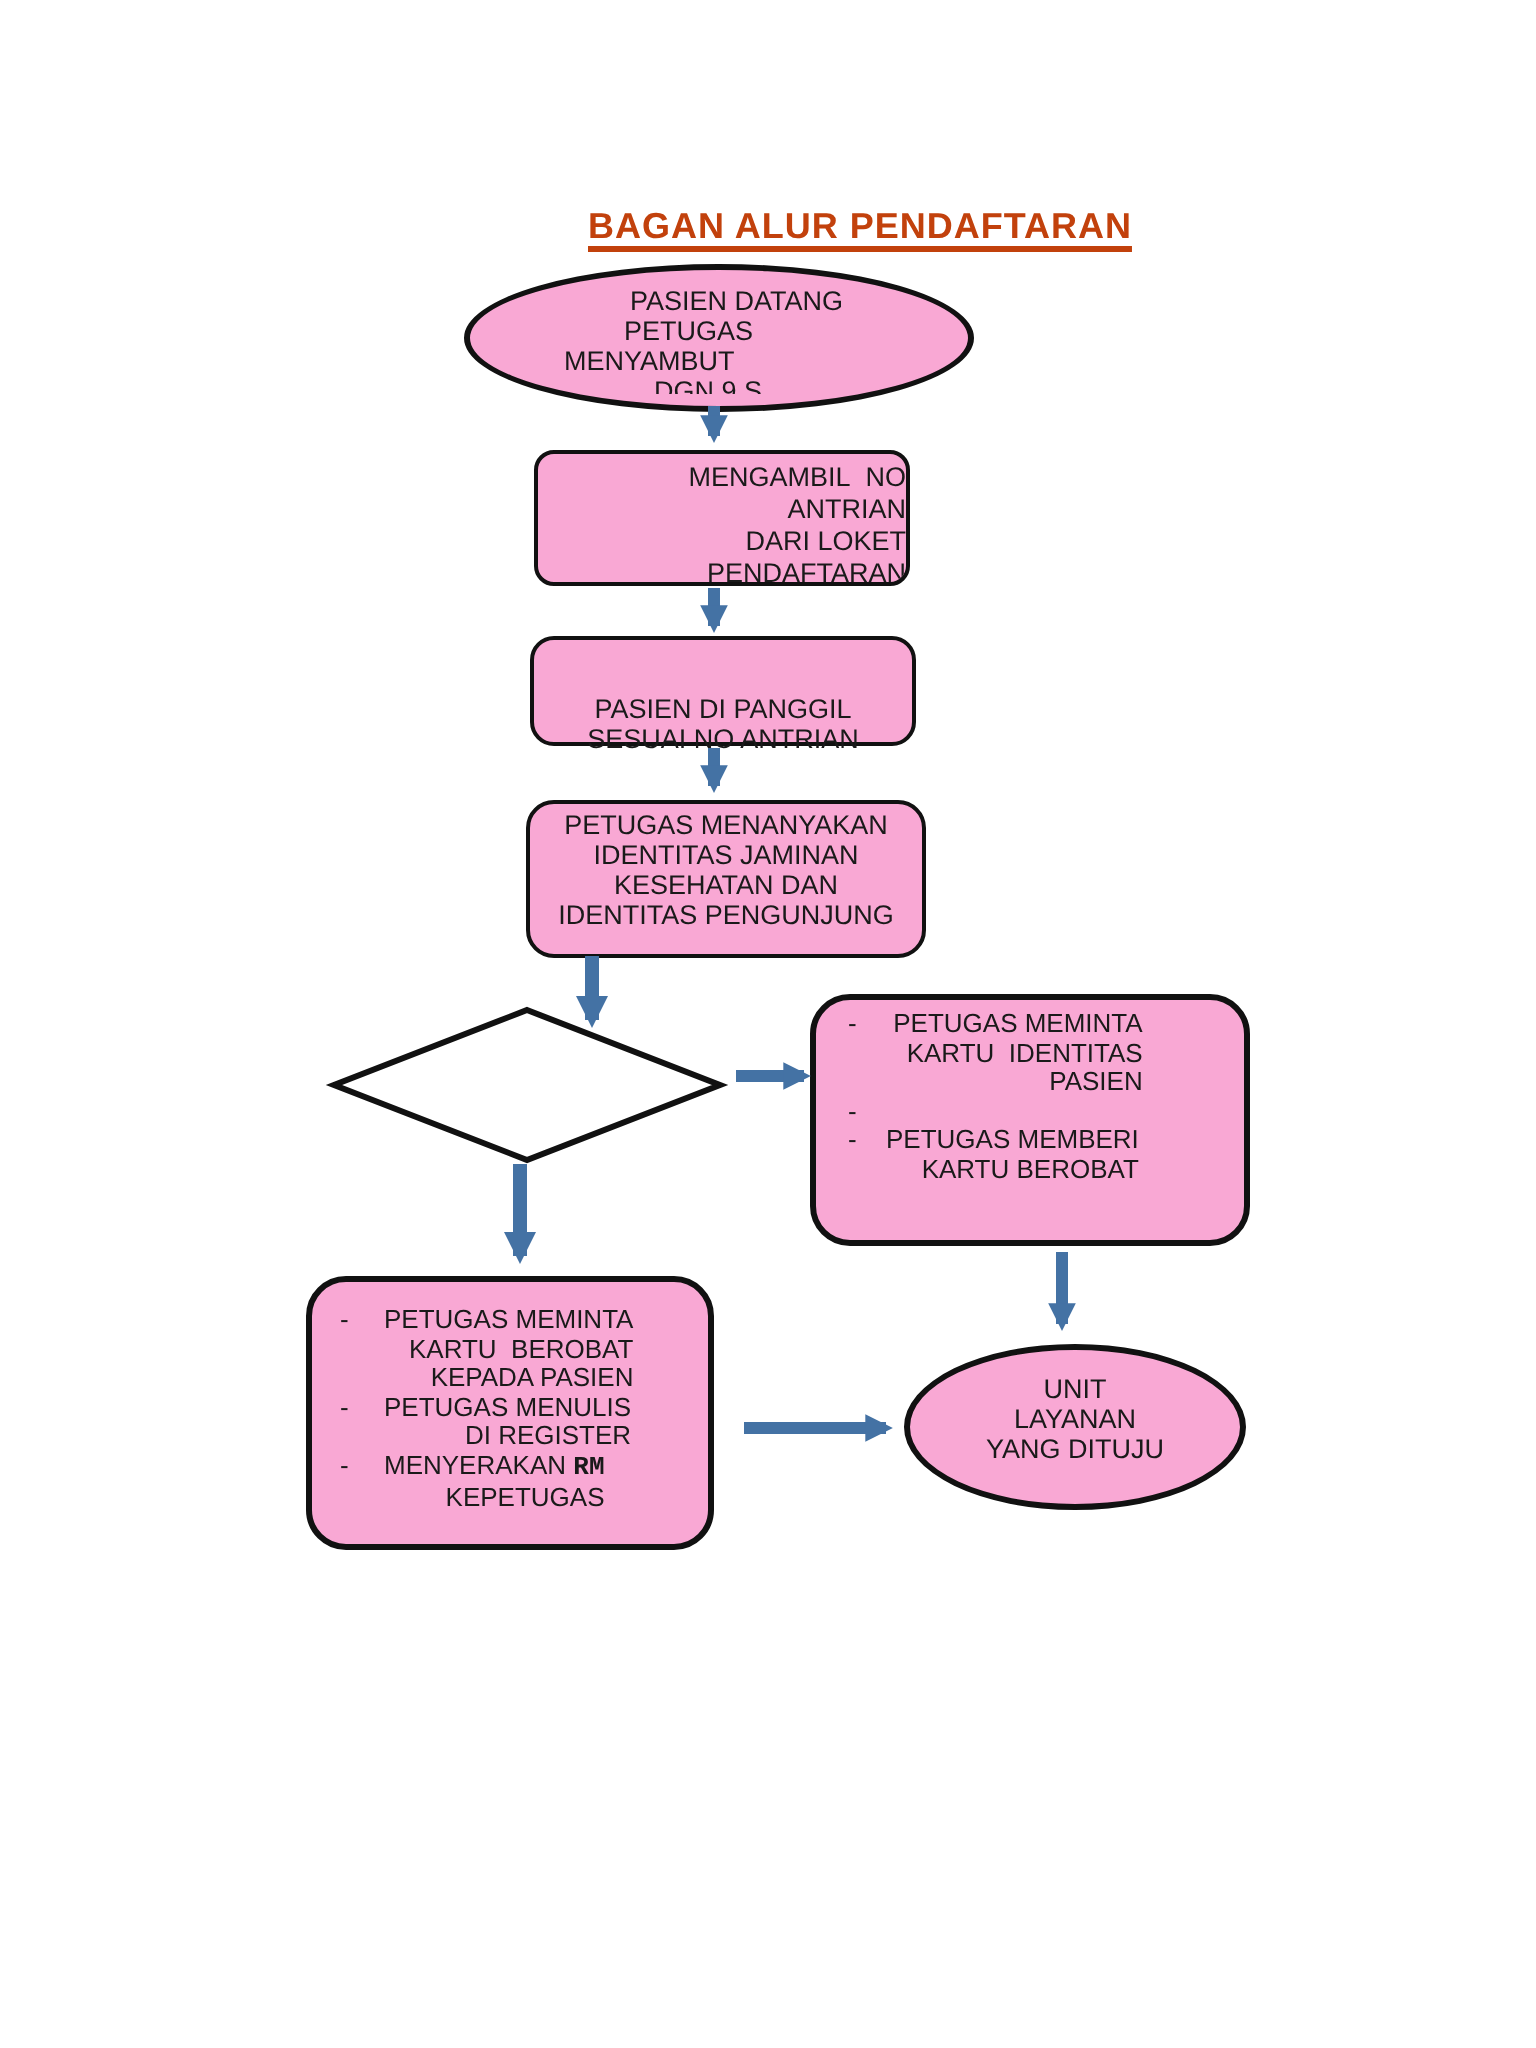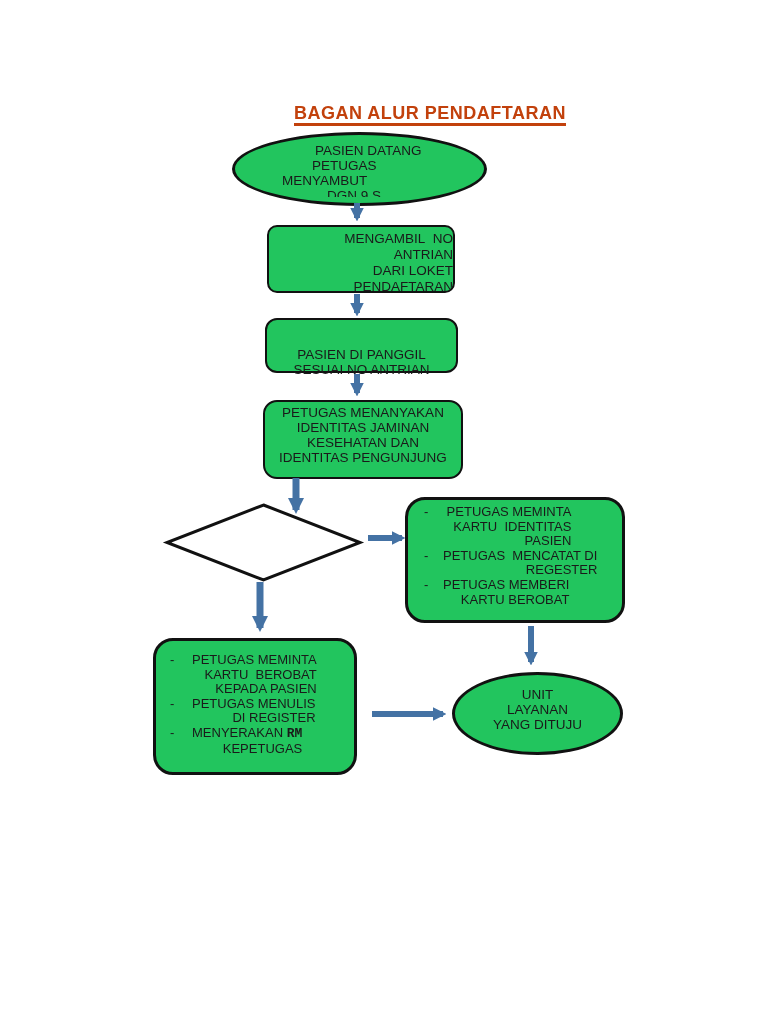--- a/index.html
+++ b/index.html
@@ -7,21 +7,21 @@
     position:relative;width:768px;height:1024px;background:#ffffff;overflow:hidden;
     font-family:"Liberation Sans", sans-serif;color:#1a1a1a;
   }
   .title{
     position:absolute;left:225px;top:67px;width:410px;text-align:center;
     font-size:18px;font-weight:bold;letter-spacing:.5px;color:#c2410c;
     text-decoration:underline;text-decoration-thickness:2.5px;text-underline-offset:4px;
     white-space:nowrap;
     margin-top:36px;
   }
-  .node{position:absolute;background:#22c55e;border:2.5px solid #111;box-sizing:border-box;z-index:1;
+  .node{position:absolute;background:#f9a8d4;border:2.5px solid #111;box-sizing:border-box;z-index:1;
         font-size:13.5px;line-height:15px;}
   .ellipse{border-radius:50%;border-width:3px;}
   .pre{white-space:pre-line;}
   .centered{text-align:center;}
 
   
   #n-start{left:232px;top:132px;width:255px;height:74px;overflow:hidden;}
   #n-start .lines{margin-top:8px;}
   #n-start .l1{margin-left:80px;}
   #n-start .l2{margin-left:77px;}
@@ -86,22 +86,20 @@
 
   <div class="node bullets" id="n-new">
     <div class="item">
         <span class="dash">-</span>
         <span class="txt">&nbsp;PETUGAS MEMINTA
 KARTU&nbsp; IDENTITAS
 PASIEN</span>
       </div>
     <div class="item">
         <span class="dash">-</span>
-        <span class="txt">PETUGAS&nbsp; MENCATAT DI
-REGESTER</span>
       </div>
     <div class="item">
         <span class="dash">-</span>
         <span class="txt">PETUGAS MEMBERI
 KARTU BEROBAT</span>
       </div>
   </div>
 
   <div class="node bullets" id="n-old">
     <div class="item">

